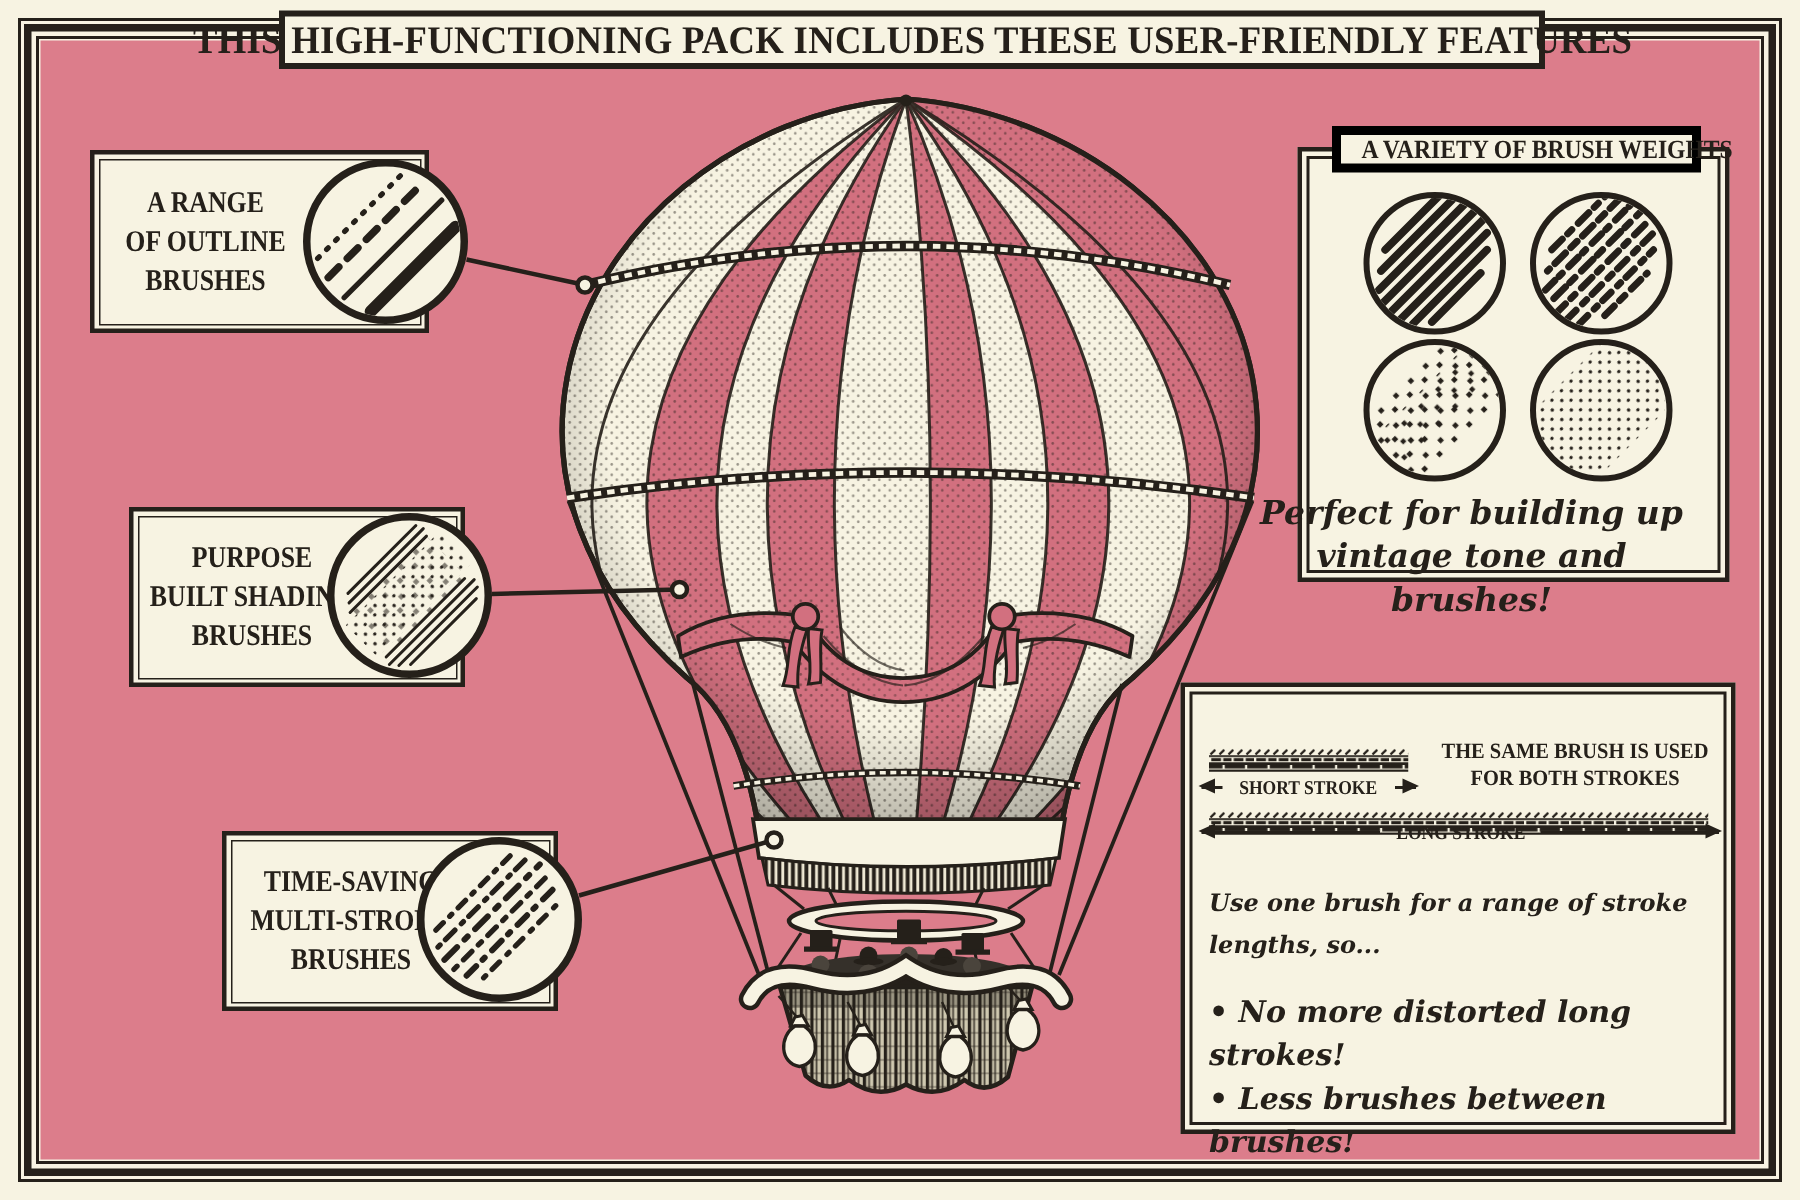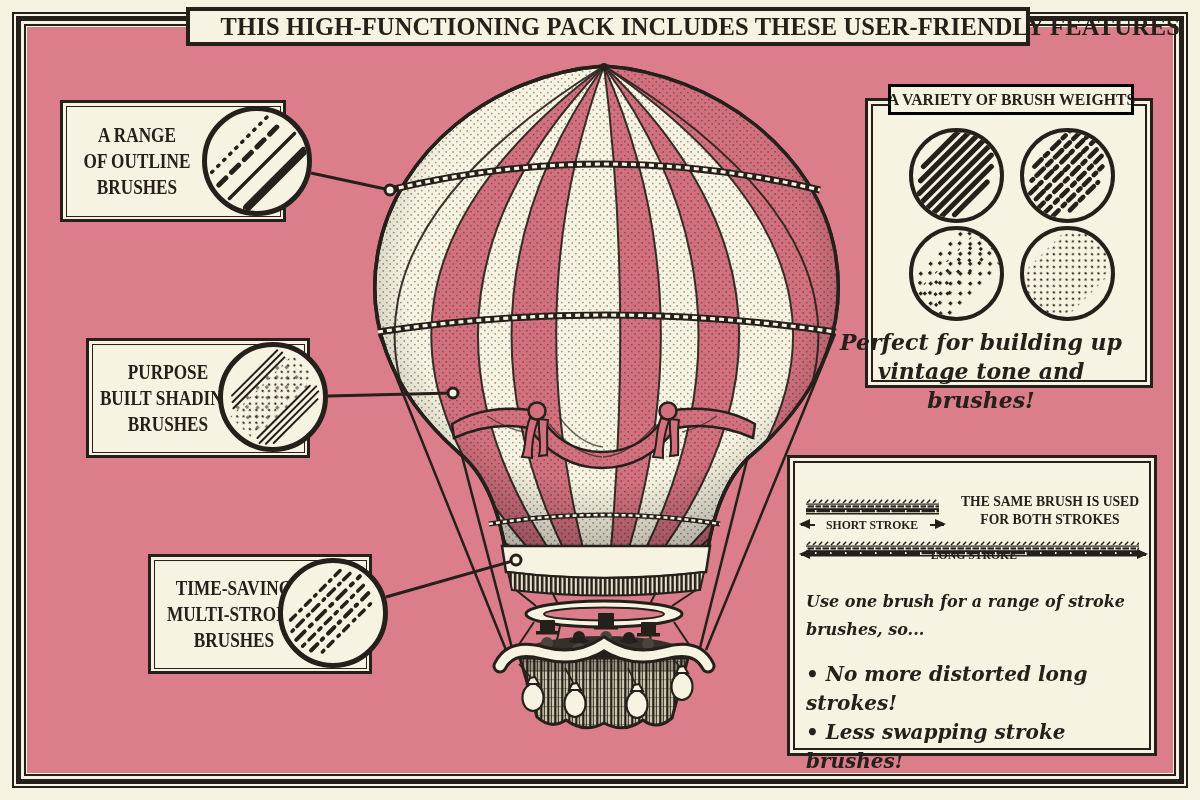--- a/index.html
+++ b/index.html
@@ -6,32 +6,32 @@
   html,body{width:1200px;height:800px;overflow:hidden}
   body{background:#f7f3e2;font-family:"Liberation Serif",serif;color:#25201a}
   .canvas{position:relative;width:1200px;height:800px;background:#f7f3e2;overflow:hidden}
   .frame-line{position:absolute;border-style:solid;border-color:#25201a;pointer-events:none;z-index:2}
   .f1{inset:12px;border-width:2px}
   .f2{inset:16px;border-width:5px}
   .f3{inset:24px;border-width:2px}
   .pink-field{position:absolute;inset:27px;background:#dc7d8b;z-index:0}
   .scene{position:absolute;inset:0;z-index:1;pointer-events:none}
   .banner{position:absolute;left:186px;top:7px;width:844px;height:39px;background:#f7f3e2;
-          border:4px solid #25201a;z-index:5;display:flex;align-items:center;}
+          border:4px solid #25201a;z-index:5;display:flex;align-items:center;justify-content:center}
   .banner-text{font-weight:bold;font-size:26px;white-space:nowrap;transform:scaleX(.94);letter-spacing:.2px}
   .box{position:absolute;background:#f7f3e2;border:3.5px solid #25201a;z-index:3}
   .box::before{content:"";position:absolute;inset:2.5px;border:1.6px solid #25201a;pointer-events:none}
   .panel::before{inset:3px;border-width:2px}
   .callout-text{position:absolute;z-index:4;font-weight:bold;font-size:20px;line-height:26px;
                 text-align:center;transform:scaleX(.86);white-space:nowrap}
   .sample-circle{position:absolute;z-index:5;width:110px;height:110px;border-radius:50%;
                  border:5.5px solid #25201a;background:#f7f3e2;overflow:hidden}
   .sample-circle svg{display:block}
-  .panel-label{position:absolute;background:#f7f3e2;border:3px solid #000000;z-index:5;
-               display:flex;align-items:center;justify-content:center}
+  .panel-label{position:absolute;background:#f7f3e2;border:6px solid #000000;z-index:5;
+               display:flex;align-items:center;}
   .panel-label span{font-weight:bold;font-size:17.5px;white-space:nowrap;transform:scaleX(.9)}
   .weight-circle{position:absolute;z-index:4;width:95px;height:95px;border-radius:50%;
                  border:4.5px solid #25201a;background:#f7f3e2;overflow:hidden}
   .weight-circle svg{display:block}
   .script{font-family:"DejaVu Serif",serif;font-style:italic;font-weight:bold}
   .weights-caption{position:absolute;z-index:4;text-align:center;font-size:22px;line-height:29px}
   .bar{position:absolute;z-index:4}
   .arrow-row{position:absolute;z-index:4;display:flex;align-items:center;gap:6px}
   .aline{position:relative;flex:1;height:2.4px;background:#25201a}
   .al::before{content:"";position:absolute;left:-2px;top:-4.4px;width:0;height:0;
@@ -377,20 +377,20 @@
       <rect x="0" y="4.5" width="333" height="11" fill="url(#strokeTex)"></rect>
     </svg>
   </div>
   <div class="arrow-row" style="left:801px;top:548px;width:345px;height:14px">
     <div class="aline al"></div>
     <span class="arrow-label">LONG STROKE</span>
     <div class="aline ar"></div>
   </div>
   <div class="stretch-body script" style="left:806px;top:588px;width:350px">
     <div>Use one brush for a range of stroke</div>
-    <div>brushes, so...</div>
+    <div>lengths, so...</div>
   </div>
   <div class="stretch-bullets script" style="left:806px;top:660px;width:350px">
     <div>• No more distorted long strokes!</div>
-    <div>• Less swapping stroke brushes!</div>
+    <div>• Less brushes between brushes!</div>
   </div>
 
 </div>
 
 </body></html>

